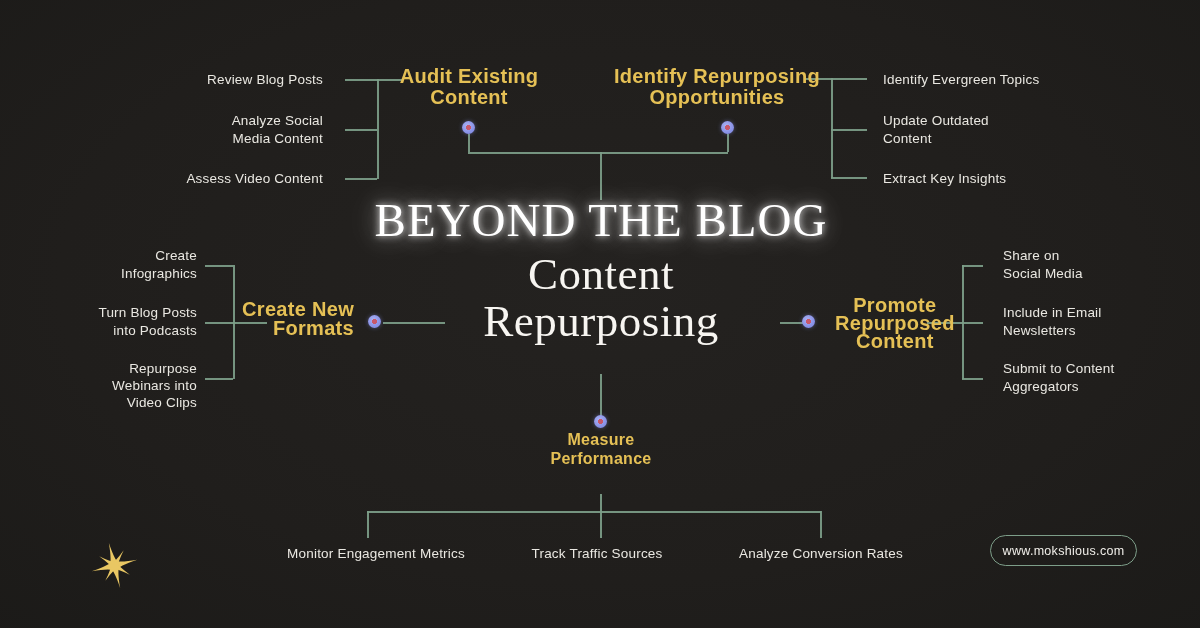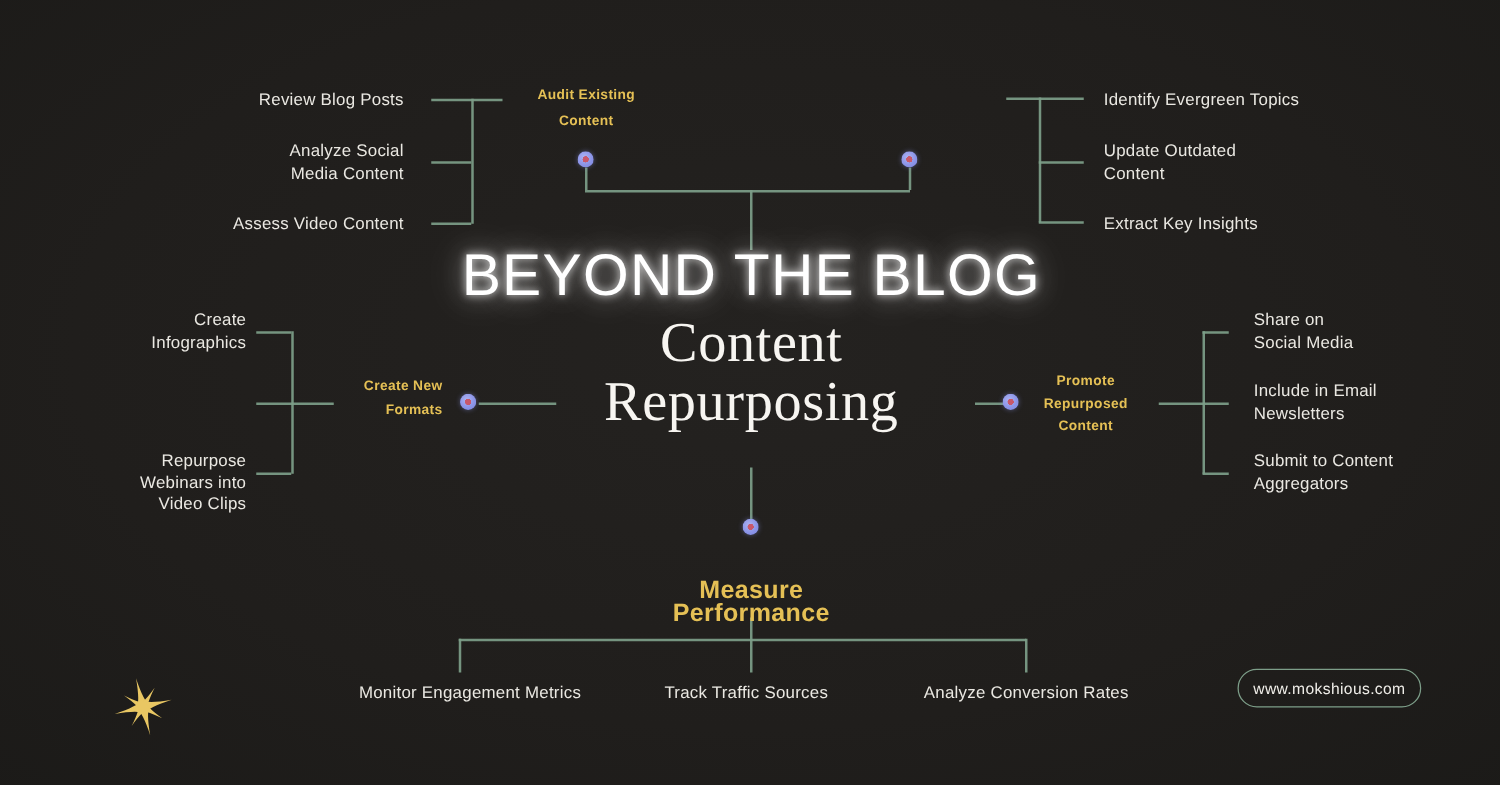--- a/index.html
+++ b/index.html
@@ -13,33 +13,33 @@
   .h{height:1.5px;}
   .v{width:1.5px;}
   .lbl{
     position:absolute;color:#eae8e2;font-size:13.5px;line-height:18px;
     white-space:pre-line;letter-spacing:.2px;
   }
   .r{text-align:right;}
   .l{text-align:left;}
   .c{text-align:center;}
   .head{
-    position:absolute;color:#e5c055;font-weight:bold;font-size:11px;
+    position:absolute;color:#e5c055;font-weight:bold;font-size:20px;
     line-height:21px;white-space:pre-line;letter-spacing:.3px;
   }
   .dot{
     position:absolute;width:13px;height:13px;border-radius:50%;
     background:
       radial-gradient(circle 2.6px at 50% 50%, #c8586b 92%, rgba(200,88,107,0) 100%),
       radial-gradient(circle at 42% 38%, #aeb4f2 0%, #8b94e8 55%, #7b85e0 100%);
     box-shadow:0 0 4px rgba(139,148,232,.45);
   }
   .title-eyebrow{
     position:absolute;top:197px;left:601px;transform:translateX(-50%);
-    font-family:Liberation Sans, sans-serif;color:#ffffff;font-size:47px;
+    font-family:Liberation Serif, serif;color:#ffffff;font-size:47px;
     line-height:46px;letter-spacing:1px;white-space:nowrap;
     text-shadow:0 0 7px rgba(255,255,255,.85),0 0 20px rgba(255,255,255,.5),0 0 42px rgba(255,255,255,.28);
   }
   .title-main{
     position:absolute;top:251px;left:601px;transform:translateX(-50%);
     font-family:"Liberation Serif", serif;color:#f7f5f1;font-size:45px;
     line-height:47px;letter-spacing:.5px;white-space:pre-line;text-align:center;
   }
   .pill{
     position:absolute;left:990px;top:535px;width:147px;height:31px;
@@ -97,44 +97,48 @@
   <div class="title-main">Content
 Repurposing</div>
 
   <div class="head c" style="left:389px;top:66px;width:160px;">Audit Existing
 Content</div>
   <div class="lbl r" style="right:877px;top:71px;">Review Blog Posts</div>
   <div class="lbl r" style="right:877px;top:112px;">Analyze Social
 Media Content</div>
   <div class="lbl r" style="right:877px;top:170px;">Assess Video Content</div>
 
+  <div class="head c" style="left:607px;top:66px;width:220px;">Identify Repurposing
+Opportunities</div>
   <div class="lbl l" style="left:883px;top:71px;text-align:center;">Identify Evergreen Topics</div>
   <div class="lbl l" style="left:883px;top:112px;">Update Outdated
 Content</div>
   <div class="lbl l" style="left:883px;top:170px;">Extract Key Insights</div>
 
   <div class="head r" style="right:846px;top:300px;line-height:19px;">Create New
 Formats</div>
   <div class="lbl r" style="right:1003px;top:247px;">Create
 Infographics</div>
+  <div class="lbl r" style="right:1003px;top:304px;">Turn Blog Posts
+into Podcasts</div>
   <div class="lbl r" style="right:1003px;top:360px;line-height:17px;">Repurpose
 Webinars into
 Video Clips</div>
 
   <div class="head l" style="left:835px;top:296px;line-height:18px;text-align:center;">Promote
 Repurposed
 Content</div>
   <div class="lbl l" style="left:1003px;top:247px;">Share on
 Social Media</div>
   <div class="lbl l" style="left:1003px;top:360px;">Submit to Content
 Aggregators</div>
   <div class="lbl l" style="left:1003px;top:304px;">Include in Email
 Newsletters</div>
 
-  <div class="head c" style="left:501px;top:463px;width:200px;font-size:20px;line-height:19px;">Measure
+  <div class="head c" style="left:501px;top:430px;width:200px;font-size:16px;line-height:19px;">Measure
 Performance</div>
   <div class="lbl c" style="left:376px;top:545px;transform:translateX(-50%);white-space:nowrap;">Monitor Engagement Metrics</div>
   <div class="lbl c" style="left:597px;top:545px;transform:translateX(-50%);white-space:nowrap;">Track Traffic Sources</div>
   <div class="lbl c" style="left:821px;top:545px;transform:translateX(-50%);white-space:nowrap;">Analyze Conversion Rates</div>
 
   <svg class="star" viewBox="0 0 100 100">
     <g transform="rotate(-14 50 50)" fill="#e9c763">
       <path d="M50 0 Q53 42 62 50 Q53 58 50 100 Q47 58 38 50 Q47 42 50 0Z"></path>
       <path d="M0 50 Q42 47 50 38 Q58 47 100 50 Q58 53 50 62 Q42 53 0 50Z"></path>
       <g transform="rotate(45 50 50)">

